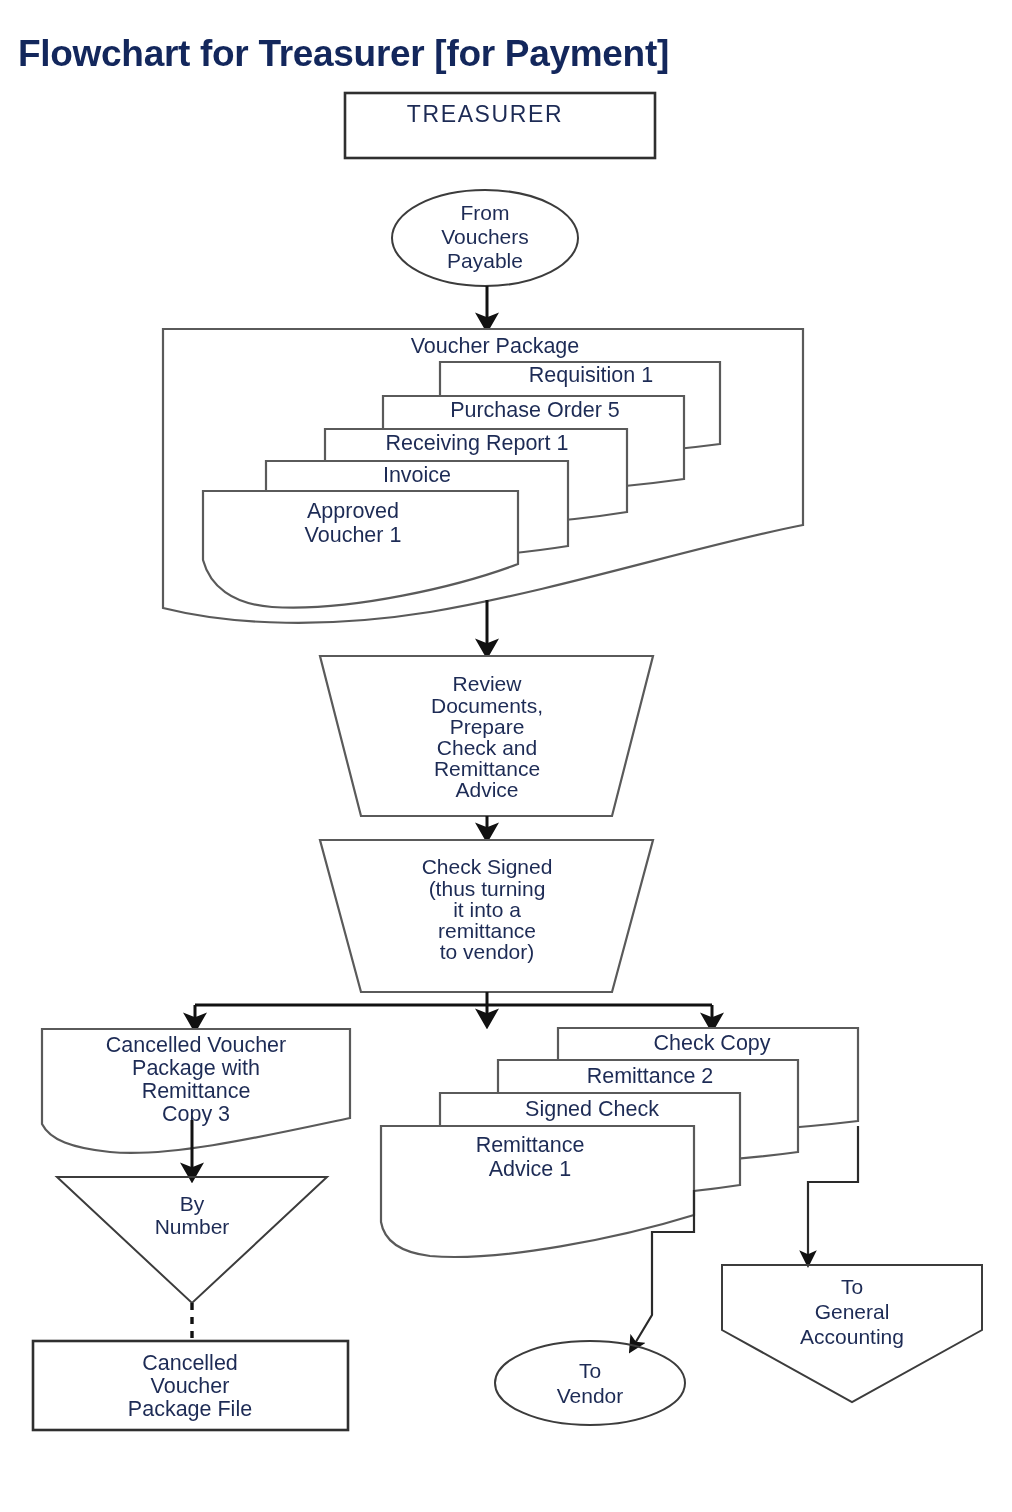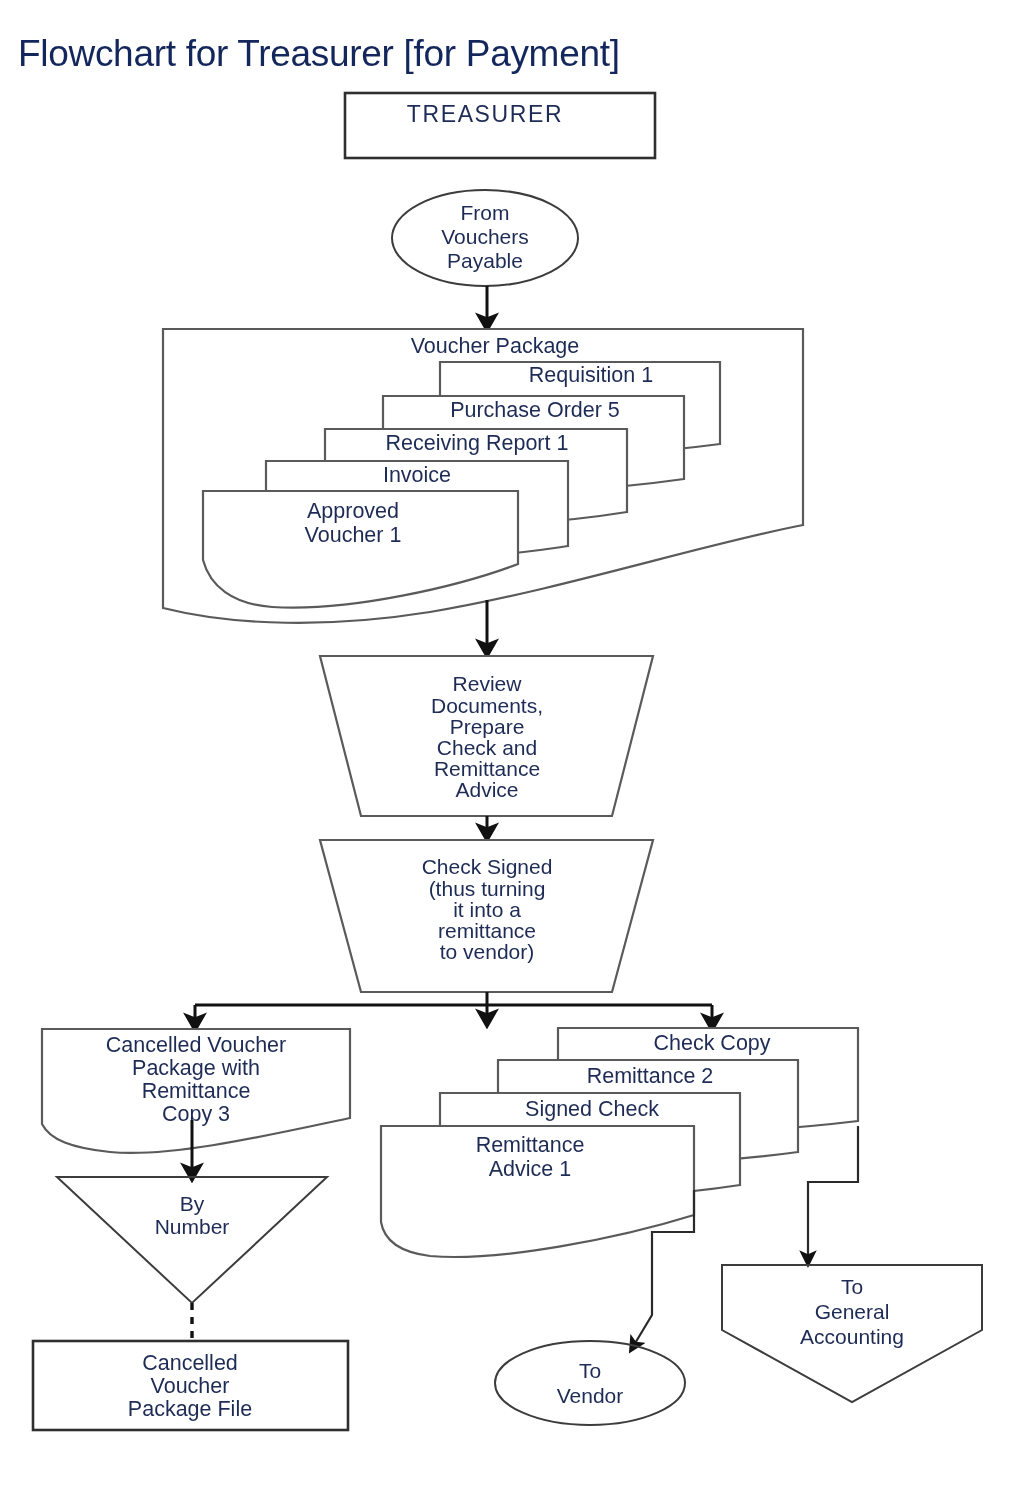--- a/index.html
+++ b/index.html
@@ -12,21 +12,21 @@
     height: 1512px;
     font-family: "Liberation Sans", sans-serif;
     overflow: hidden;
     position: relative;
   }
   #page-title {
     position: absolute;
     left: 18px;
     top: 8px;
     font-size: 37px;
-    font-weight: normal;
+    font-weight: bold;
     color: #13275c;
     letter-spacing: -0.3px;
     white-space: nowrap;
   }
   #flow-svg {
     position: absolute;
     left: 0;
     top: 0;
   }
   .shape-stroke {

